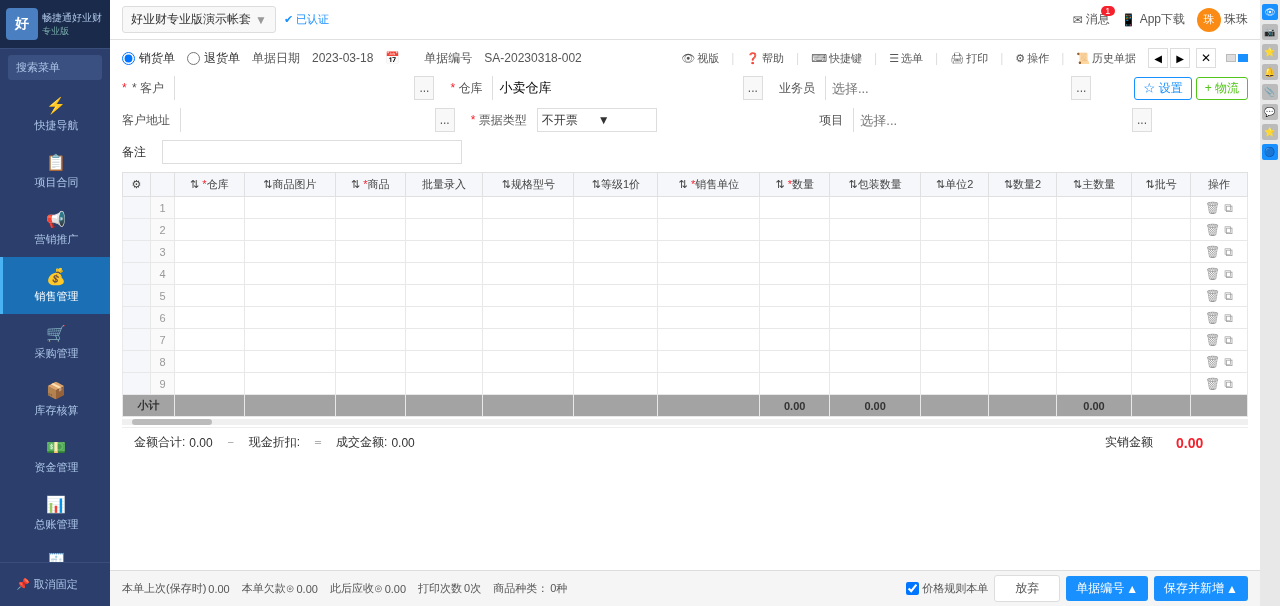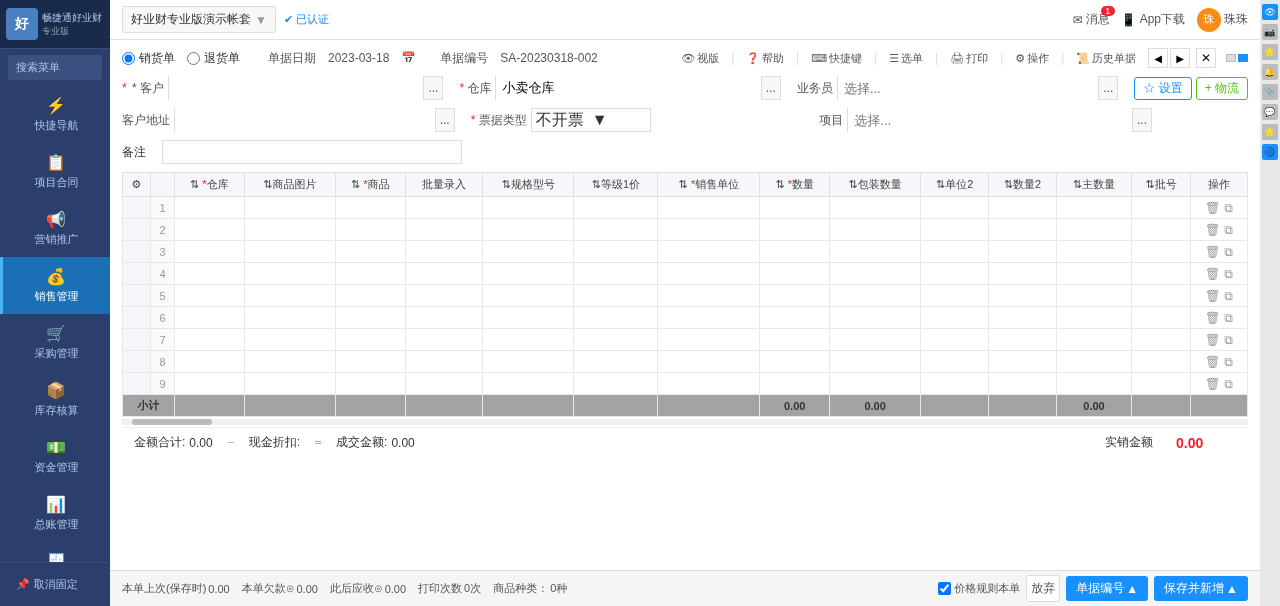--- a/index.html
+++ b/index.html
@@ -50,39 +50,39 @@
     .doc-type-radios { display: flex; align-items: center; gap: 12px; }
     .radio-label { display: flex; align-items: center; gap: 4px; cursor: pointer; font-size: 12px; }
     .doc-actions { display: flex; align-items: center; gap: 6px; }
     .doc-action-btn { font-size: 11px; color: #555; cursor: pointer; display: flex; align-items: center; gap: 2px; padding: 2px 6px; }
     .nav-arrows { display: flex; gap: 2px; }
     .nav-arrow { width: 20px; height: 20px; border: 1px solid #ddd; background: #fff; cursor: pointer; display: flex; align-items: center; justify-content: center; font-size: 10px; }
     .close-doc { width: 20px; height: 20px; border: 1px solid #ddd; background: #fff; cursor: pointer; display: flex; align-items: center; justify-content: center; font-size: 12px; }
 
     
     .form-row { display: flex; align-items: center; margin-bottom: 8px; gap: 16px; }
-    .form-field { display: flex; align-items: center; gap: 4px; flex: 1; }
+    .form-field { display: flex; align-items: center; gap: 10px; flex: 1; }
     .form-field label { color: #555; font-size: 12px; white-space: nowrap; }
     .required-star { color: #f5222d; }
     .form-input { border: 1px solid #ddd; padding: 3px 6px; font-size: 12px; flex: 1; background: #fff; min-width: 80px; height: 24px; }
     .field-group { display: flex; align-items: center; border: 1px solid #ddd; height: 24px; }
     .field-group input { border: none; outline: none; padding: 2px 6px; font-size: 13px; flex: 1; }
     .field-group .ellipsis-btn { border-left: 1px solid #ddd; padding: 2px 4px; cursor: pointer; color: #555; background: #f8f8f8; height: 100%; display: flex; align-items: center; }
     .select-with-arrow { border: 1px solid #ddd; height: 24px; display: flex; align-items: center; padding: 0 4px; gap: 2px; background: #fff; min-width: 120px; }
-    .select-with-arrow span { flex: 1; font-size: 16px; font-family: Liberation Serif, serif; }
+    .select-with-arrow span { flex: 1; font-size: 12px; font-family: Liberation Serif, serif; }
     .memo-input { border: 1px solid #ddd; padding: 3px 6px; font-size: 12px; width: 300px; height: 24px; }
 
     
     .right-sidebar { width: 20px; background: #e8e8e8; display: flex; flex-direction: column; align-items: center; gap: 2px; padding: 4px 0; flex-shrink: 0; }
     .right-sidebar-icon { width: 16px; height: 16px; background: #1890ff; border-radius: 2px; display: flex; align-items: center; justify-content: center; color: #fff; font-size: 9px; cursor: pointer; margin-bottom: 2px; }
     .right-sidebar-icon.active { background: #1890ff; }
     .right-sidebar-icon.gray { background: #bbb; }
 
     
-    .form-btns-right { display: flex; gap: 4px; }
+    .form-btns-right { display: flex; gap: 4px; margin-left: 27px; }
     .btn-setup { background: #fff; border: 1px solid #1890ff; color: #1890ff; padding: 2px 8px; font-size: 12px; cursor: pointer; border-radius: 3px; }
     .btn-add { background: #fff; border: 1px solid #52c41a; color: #52c41a; padding: 2px 8px; font-size: 12px; cursor: pointer; border-radius: 3px; }
 
     
     .detail-tabs { display: flex; border-bottom: 1px solid #ddd; margin-bottom: 4px; }
     .detail-tab { padding: 4px 12px; font-size: 12px; cursor: pointer; color: #666; border-bottom: 2px solid transparent; }
     .detail-tab.active { color: #1890ff; border-bottom: 2px solid #1890ff; }
 
     
     .data-table { width: 100%; border-collapse: collapse; font-size: 11px; }
@@ -104,21 +104,21 @@
     .calc-sign { color: #999; }
     .realamt-right { margin-left: auto; display: flex; align-items: center; gap: 23px; }
     .realamt-val { color: #f5222d; font-size: 14px; font-weight: bold; min-width: 60px; }
 
     
     .bottombar { background: #f5f5f5; border-top: 1px solid #ddd; padding: 4px 12px; display: flex; align-items: center; gap: 16px; font-size: 11px; color: #555; flex-shrink: 0; }
     .bottombar-left { display: flex; gap: 12px; flex: 1; }
     .bottombar-item { display: flex; align-items: center; gap: 2px; }
     .bottombar-right { display: flex; align-items: center; gap: 6px; }
     .checkbox-label { display: flex; align-items: center; gap: 3px; cursor: pointer; }
-    .btn-abandon { background: #fff; border: 1px solid #ddd; color: #555; padding: 4px 4px; font-size: 12px; cursor: pointer; border-radius: 3px; }
+    .btn-abandon { background: #fff; border: 1px solid #ddd; color: #555; padding: 4px 20px; font-size: 12px; cursor: pointer; border-radius: 3px; }
     .btn-save-draft { background: #1890ff; border: none; color: #fff; padding: 4px 10px; font-size: 12px; cursor: pointer; border-radius: 3px; display: flex; align-items: center; gap: 2px; }
     .btn-save-new { background: #1890ff; border: none; color: #fff; padding: 4px 10px; font-size: 12px; cursor: pointer; border-radius: 3px; display: flex; align-items: center; gap: 2px; }
   </style>
 </head>
 <body>
 
 <div class="sidebar">
   <div class="sidebar-logo">
     <div class="sidebar-logo-icon">好</div>
     <div class="sidebar-logo-text">畅捷通好业财<br><span style="font-size:9px;color:#7aa">专业版</span></div>
@@ -210,21 +210,21 @@
     <div class="doc-header">
       <div class="doc-type-radios">
         <label class="radio-label">
           <input type="radio" name="doctype" checked="" style="">
           <span>销货单</span>
         </label>
         <label class="radio-label">
           <input type="radio" name="doctype" style="">
           <span>退货单</span>
         </label>
-        <span style="margin-left:16px;color:#555;">单据日期</span>
+        <span style="margin-left:0;color:#555;">单据日期</span>
         <span style="color:#555;">2023-03-18</span>
         <span style="color:#1890ff;cursor:pointer;">📅</span>
         <span style="margin-left:12px;color:#555;">单据编号</span>
         <span style="color:#555;">SA-20230318-002</span>
       </div>
       <div class="doc-actions">
         <span class="doc-action-btn">👁 <span>视版</span></span>
         <span style="color:#ddd;">|</span>
         <span class="doc-action-btn">❓ <span>帮助</span></span>
         <span style="color:#ddd;">|</span>

